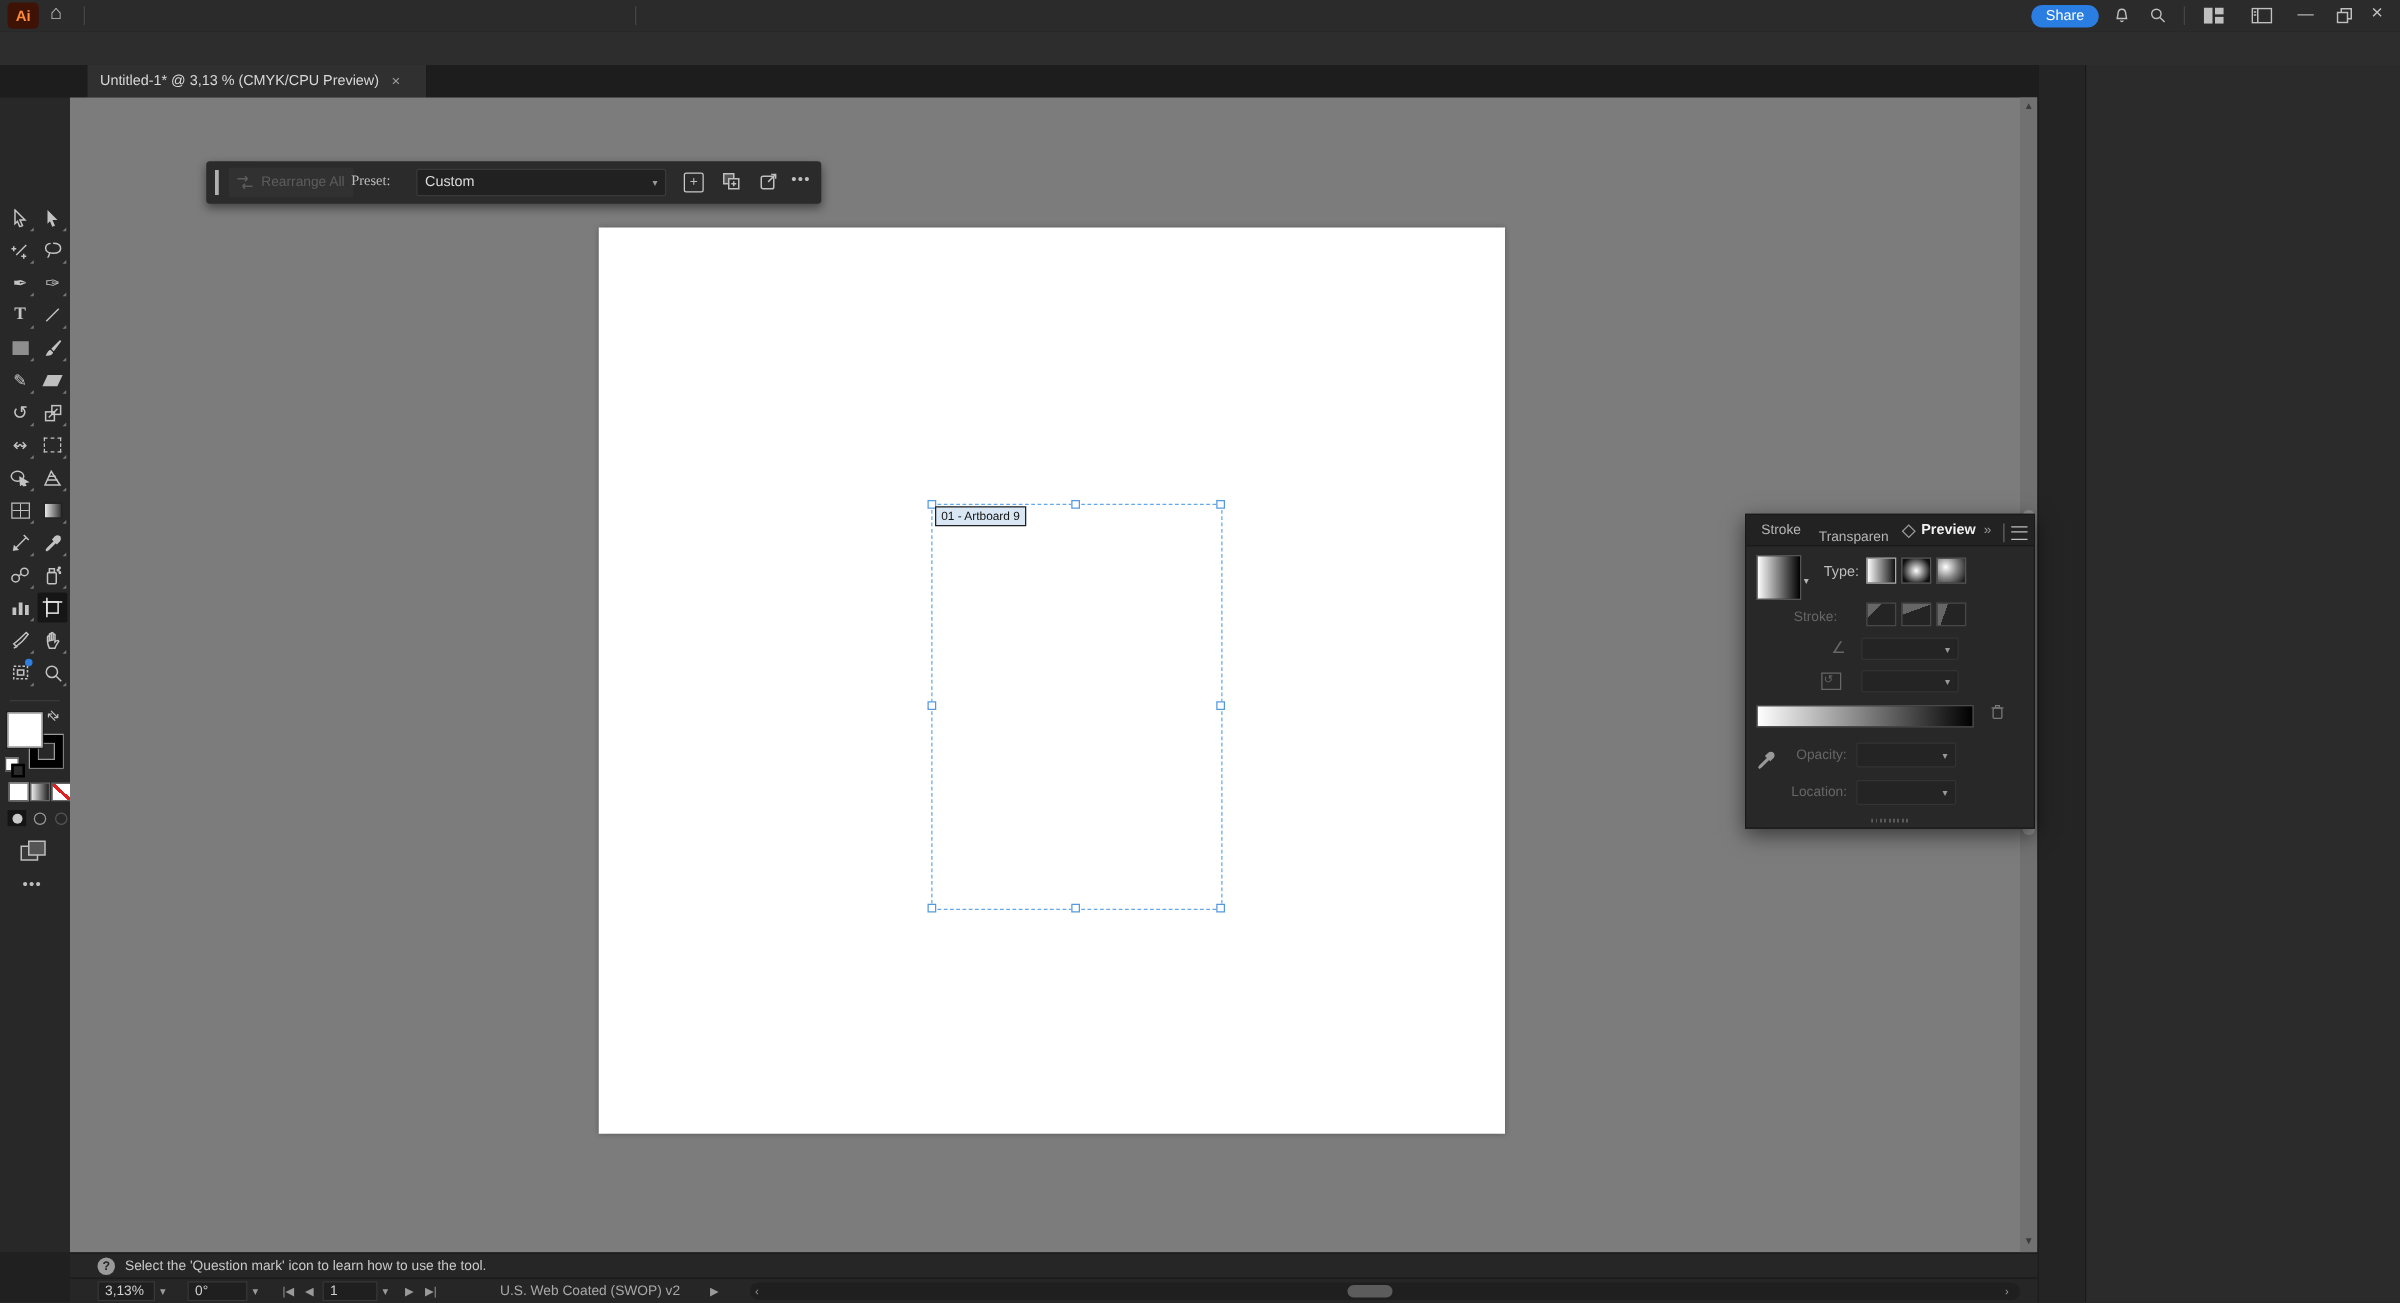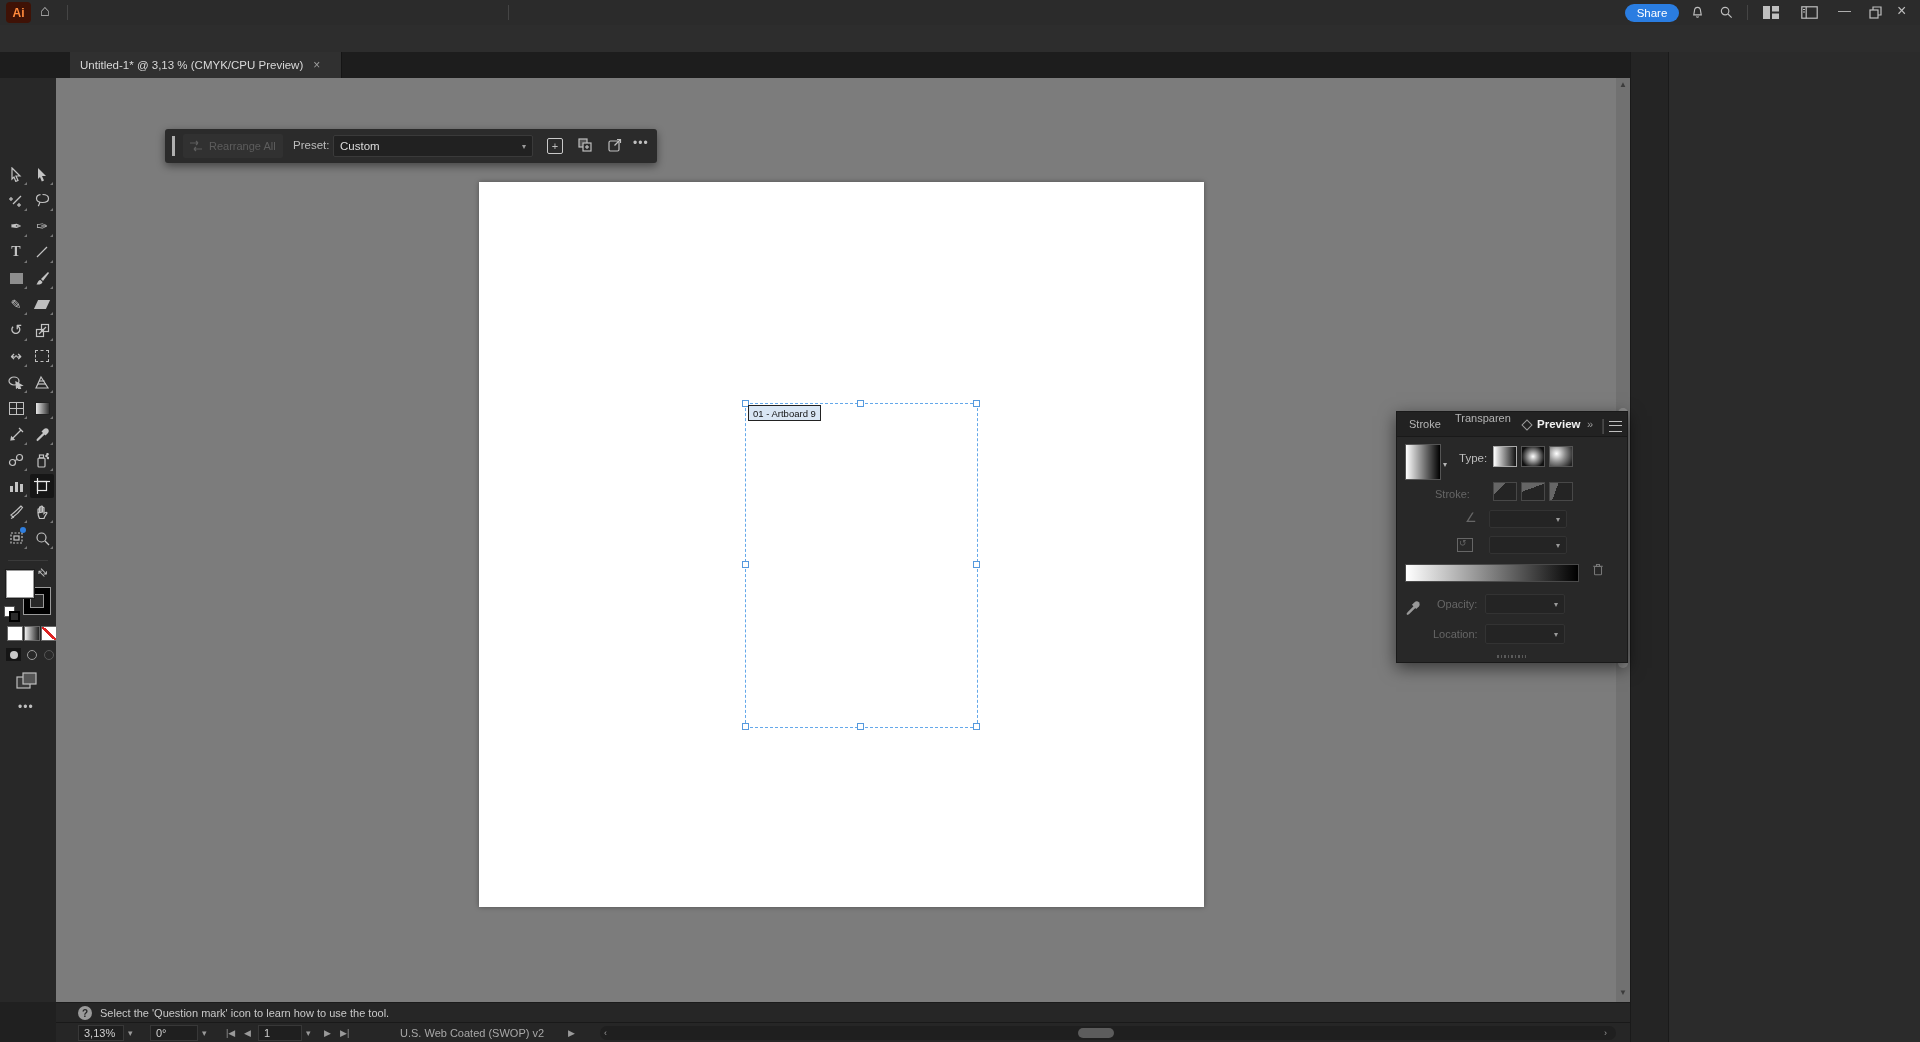--- a/index.html
+++ b/index.html
@@ -475,21 +475,21 @@
 
   <div id="floatbar" class="a">
     <div class="a" style="left:7px;top:7px;width:3px;height:20px;background:#b0b0b0;"></div>
     <div class="a row" style="left:18px;top:5px;width:100px;height:24px;background:#313131;border-radius:2px;padding:0 6px;box-sizing:border-box;gap:6px;">
       <svg class="st dis" width="14" height="12" viewBox="0 0 14 12" style="color:#5d5d5d;">
           <path d="M1,3 H9 M9,3 L7,1 M9,3 L7,5"></path>
           <path d="M13,9 H5 M5,9 L7,7 M5,9 L7,11"></path>
         </svg>
       <span class="lbl dis" style="font-size:11px;">Rearrange All</span>
     </div>
-    <span class="a lbl" style="left:128px;top:10px;">Preset:</span>
+    <span class="a lbl" style="left:116px;top:10px;font-family:Liberation Serif, serif;">Preset:</span>
     <div class="a inp" style="left:168px;top:6px;width:200px;height:22px;background:#212121;">
       <span>Custom</span>
         <span class="cv">▾</span>
     </div>
     <div class="a ic" style="left:382px;top:9px;width:14px;height:14px;border:1px solid #c9c9c9;border-radius:2px;
          display:flex;align-items:center;justify-content:center;font-size:11px;line-height:1;">+</div>
     <div class="a ic" style="left:412px;top:8px;">
       <svg class="st" width="16" height="16" viewBox="0 0 16 16">
           <rect x="2" y="2" width="8" height="8" fill="#555"></rect>
           <rect x="6" y="6" width="8" height="8" fill="#2b2b2b"></rect>
@@ -591,21 +591,21 @@
 
     
     
 
     
   </div>
 
   <div id="gradpanel" class="a">
     <div class="gp" style="left:0;top:0;width:230px;height:24px;background:#222;border-bottom:1px solid #191919;"></div>
     <span class="gp" style="left:12px;top:6px;font-size:11px;color:#b5b5b5;">Stroke</span>
-    <span class="gp" style="left:58px;top:0;font-size:11px;color:#b5b5b5;width:62px;overflow:hidden;white-space:nowrap;">Transparen</span>
+    <span class="gp" style="left:58px;top:12px;font-size:11px;color:#b5b5b5;width:62px;overflow:hidden;white-space:nowrap;">Transparen</span>
     <span class="gp diamond" style="left:126px;top:9px;"></span>
     <span class="gp ptab" style="left:140px;top:6px;">Preview</span>
     <span class="gp" style="left:190px;top:6px;color:#9a9a9a;font-size:11px;">»</span>
     <span class="gp" style="left:204px;top:5px;color:#555;">|</span>
     <span class="gp hamb ic" style="left:212px;top:9px;"></span>
 
     <div class="gp" style="left:8px;top:32px;width:34px;height:34px;background:linear-gradient(90deg,#fff,#000);border:1px solid #555;"></div>
     <span class="gp" style="left:46px;top:48px;color:#b5b5b5;font-size:8px;">▾</span>
     <span class="gp lbl" style="left:62px;top:40px;">Type:</span>
     <div class="gbtn" style="left:96px;top:34px;border-color:#aaa;background:linear-gradient(90deg,#fff,#111);"></div>

